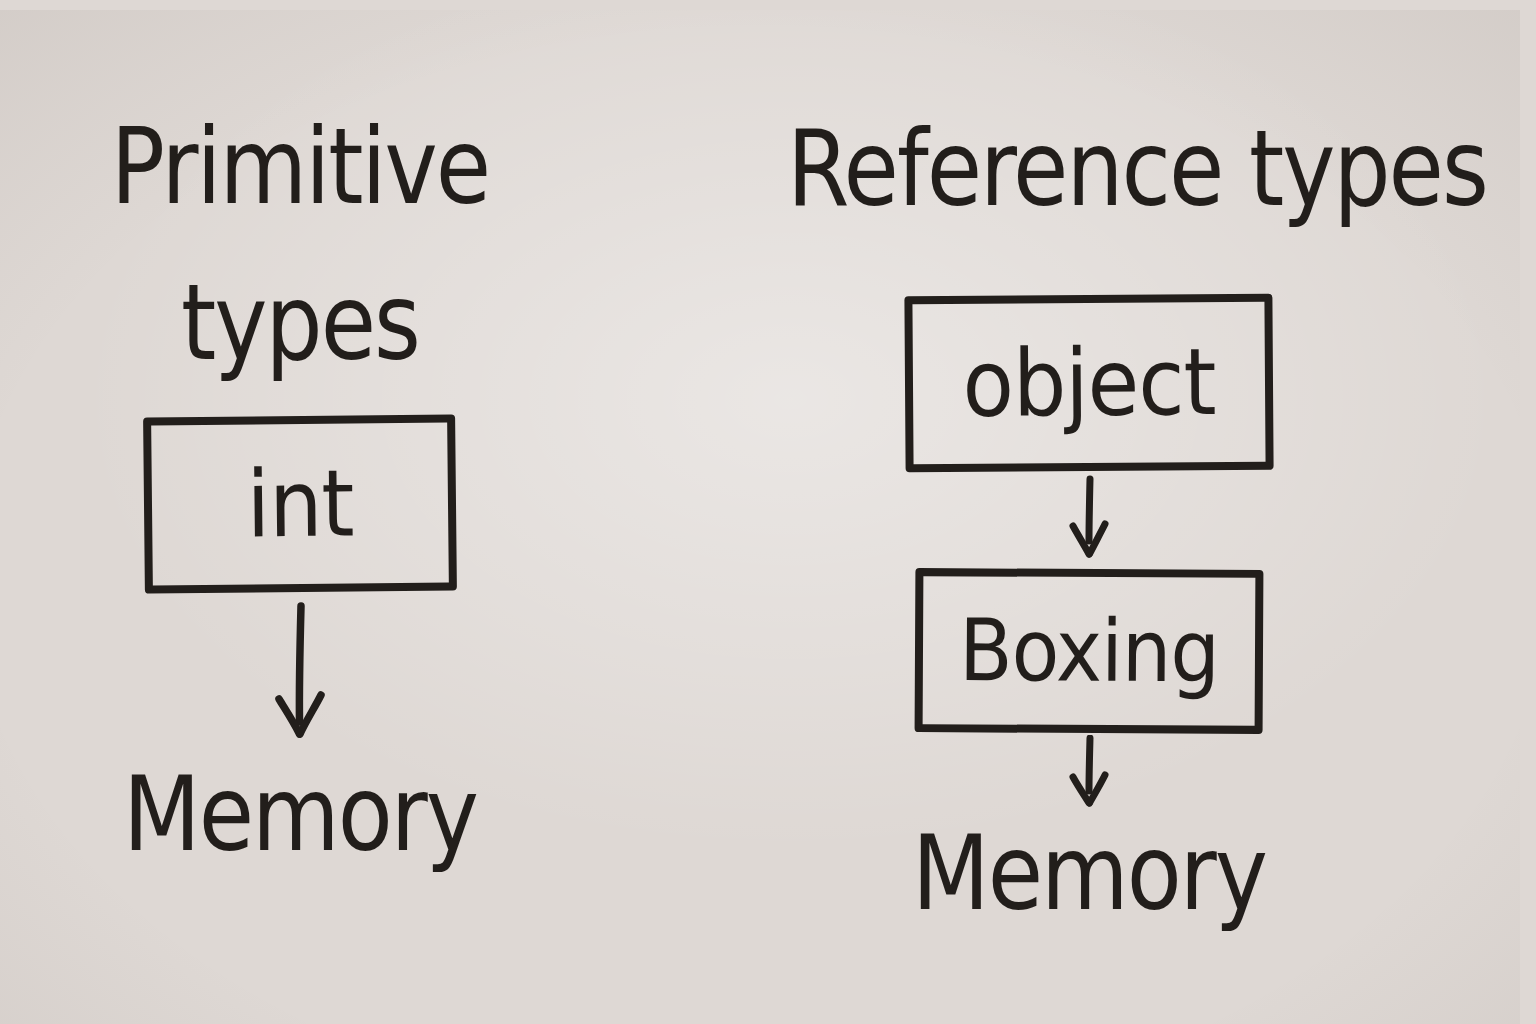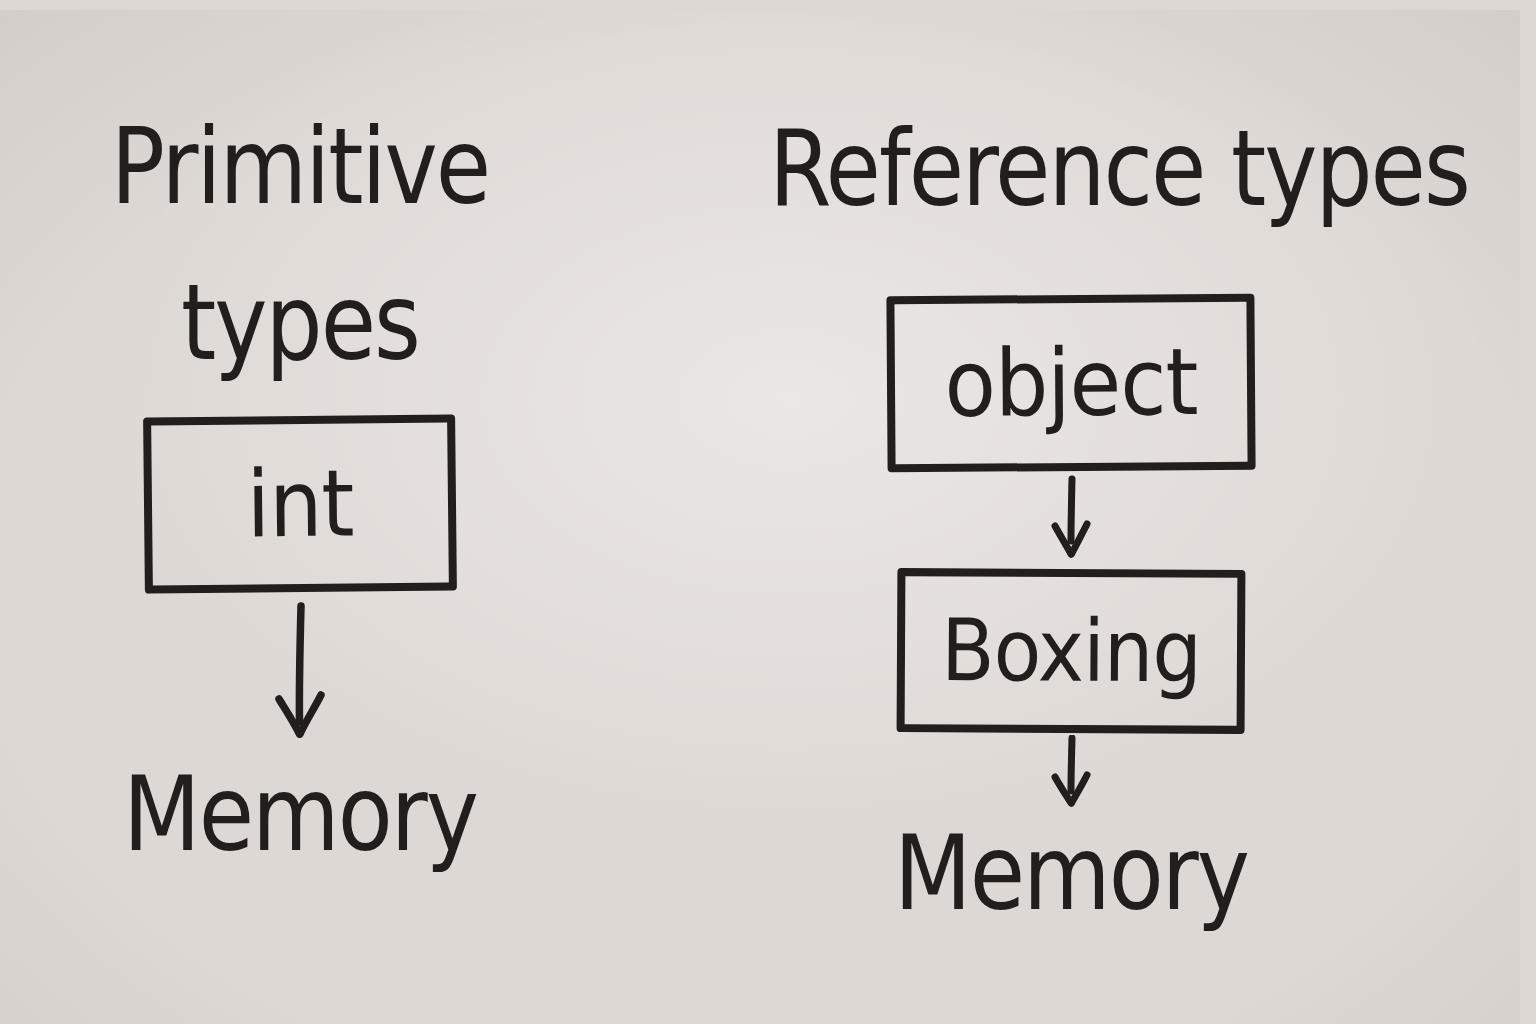--- a/index.html
+++ b/index.html
@@ -35,21 +35,21 @@
         rgba(70,55,45,0.10) 100%);
     pointer-events: none;
   }
   .col {
     position: absolute;
     display: flex;
     flex-direction: column;
     align-items: center;
   }
   .col-left  { left: 50px;  top: 78px; width: 500px; }
-  .col-right { left: 681px; top: 80px; width: 780px; }
+  .col-right { left: 699px; top: 80px; width: 780px; }
 
   .title {
     font-size: 90px;
     line-height: 1.5;
     letter-spacing: -2px;
     text-align: center;
     font-weight: normal;
     transform: scaleY(1.16);
     transform-origin: 50% 0%;
   }

